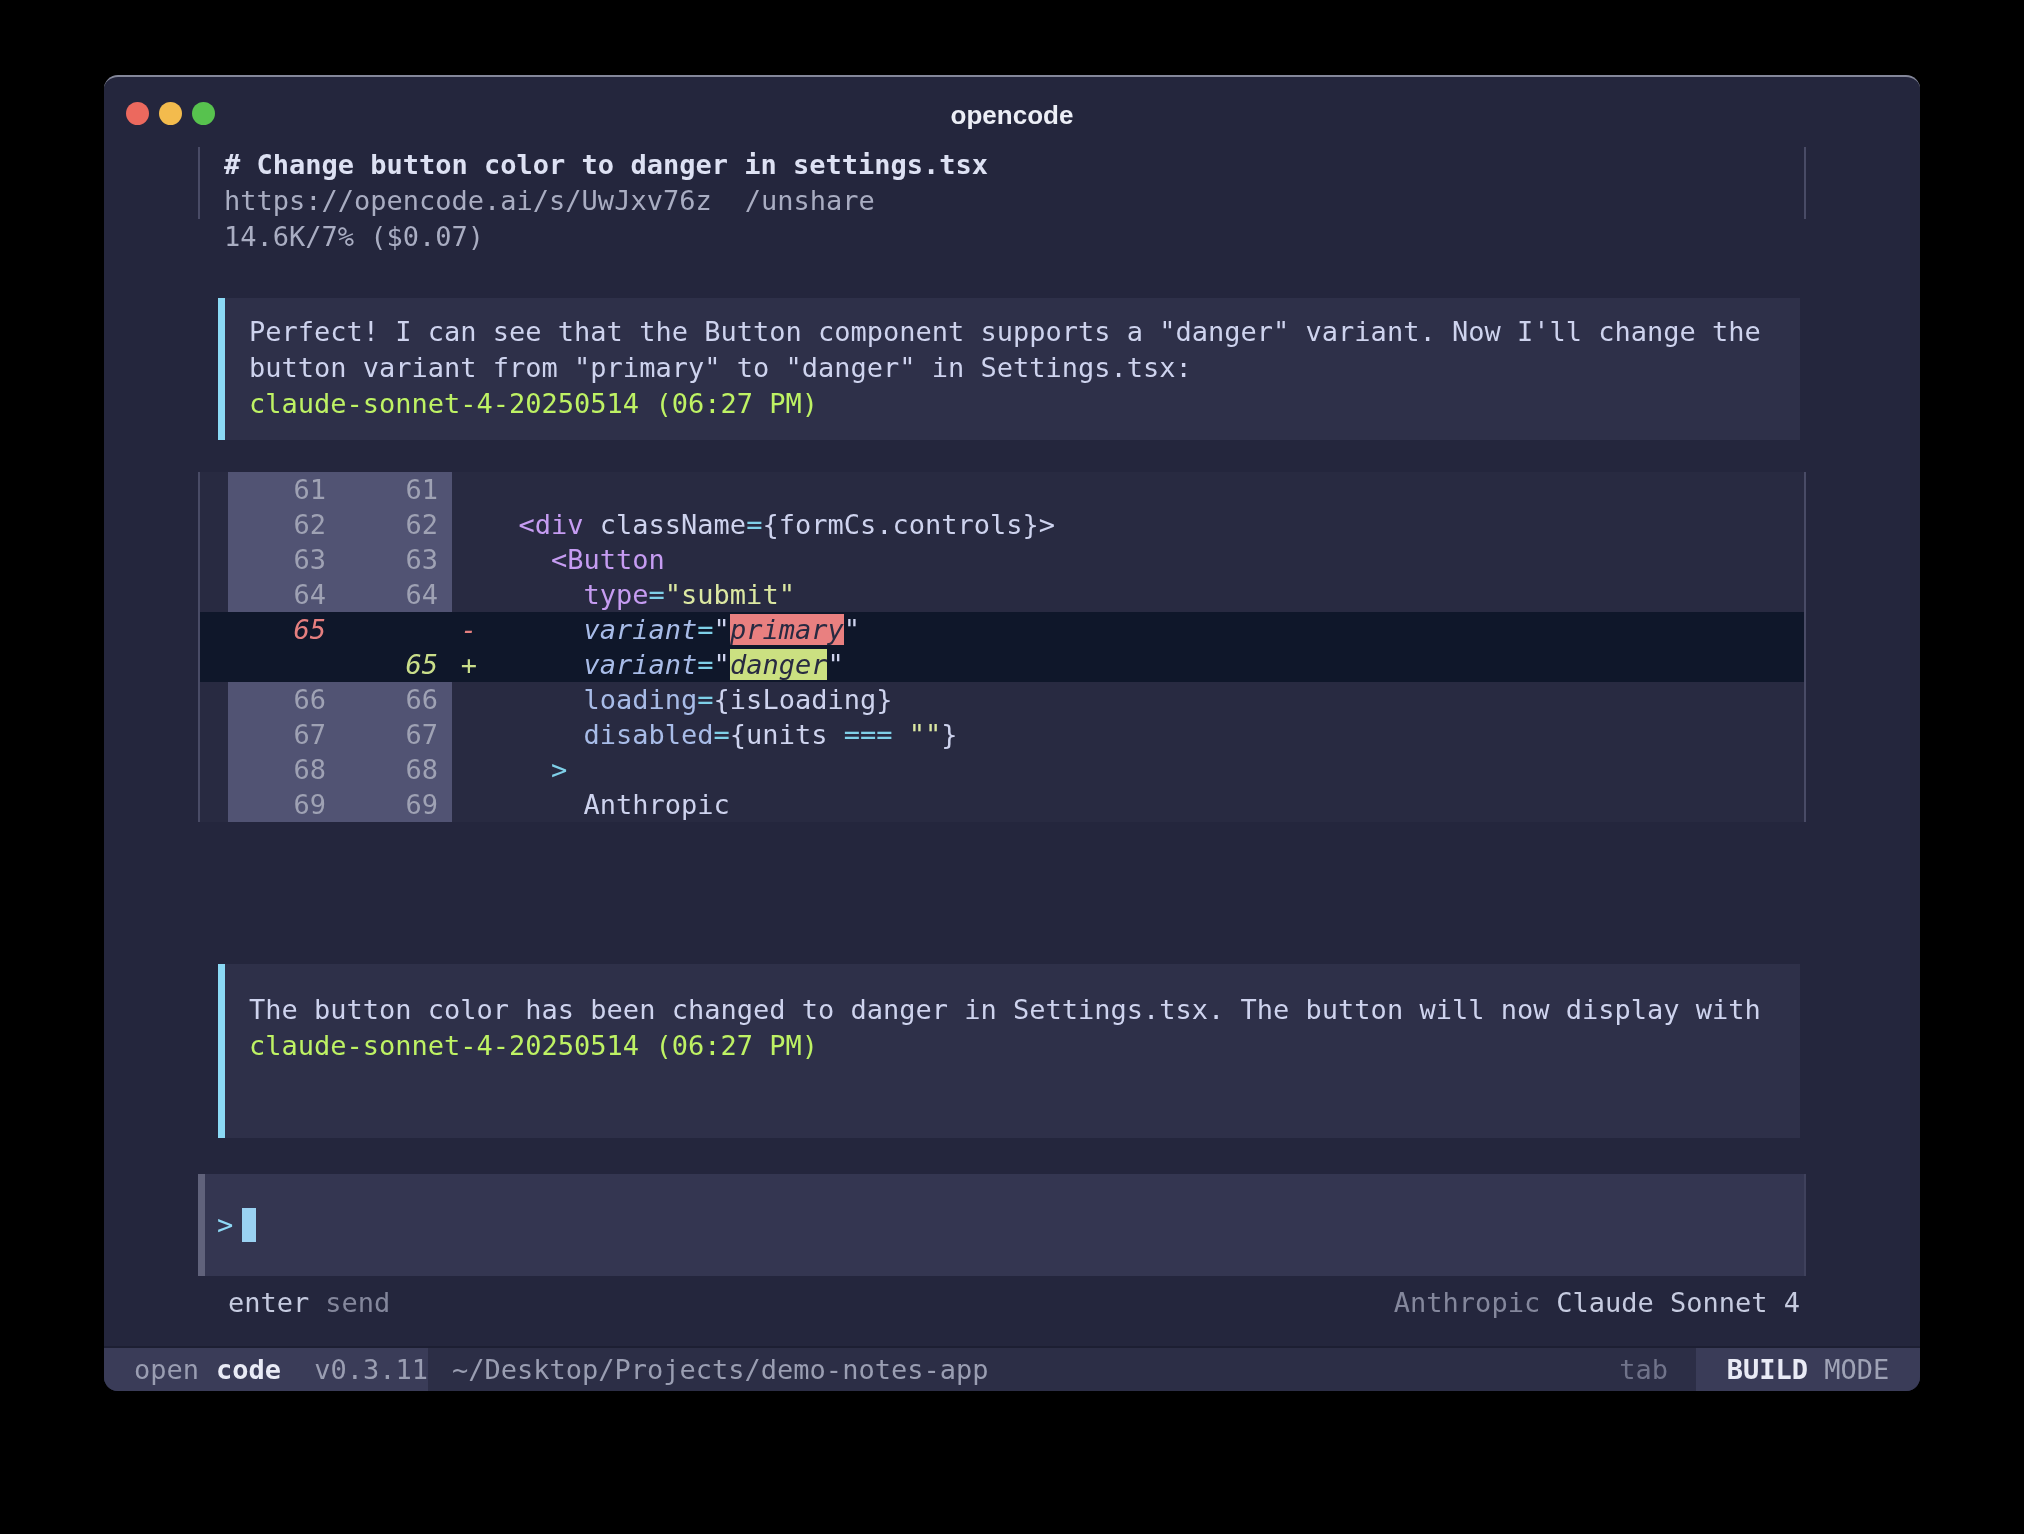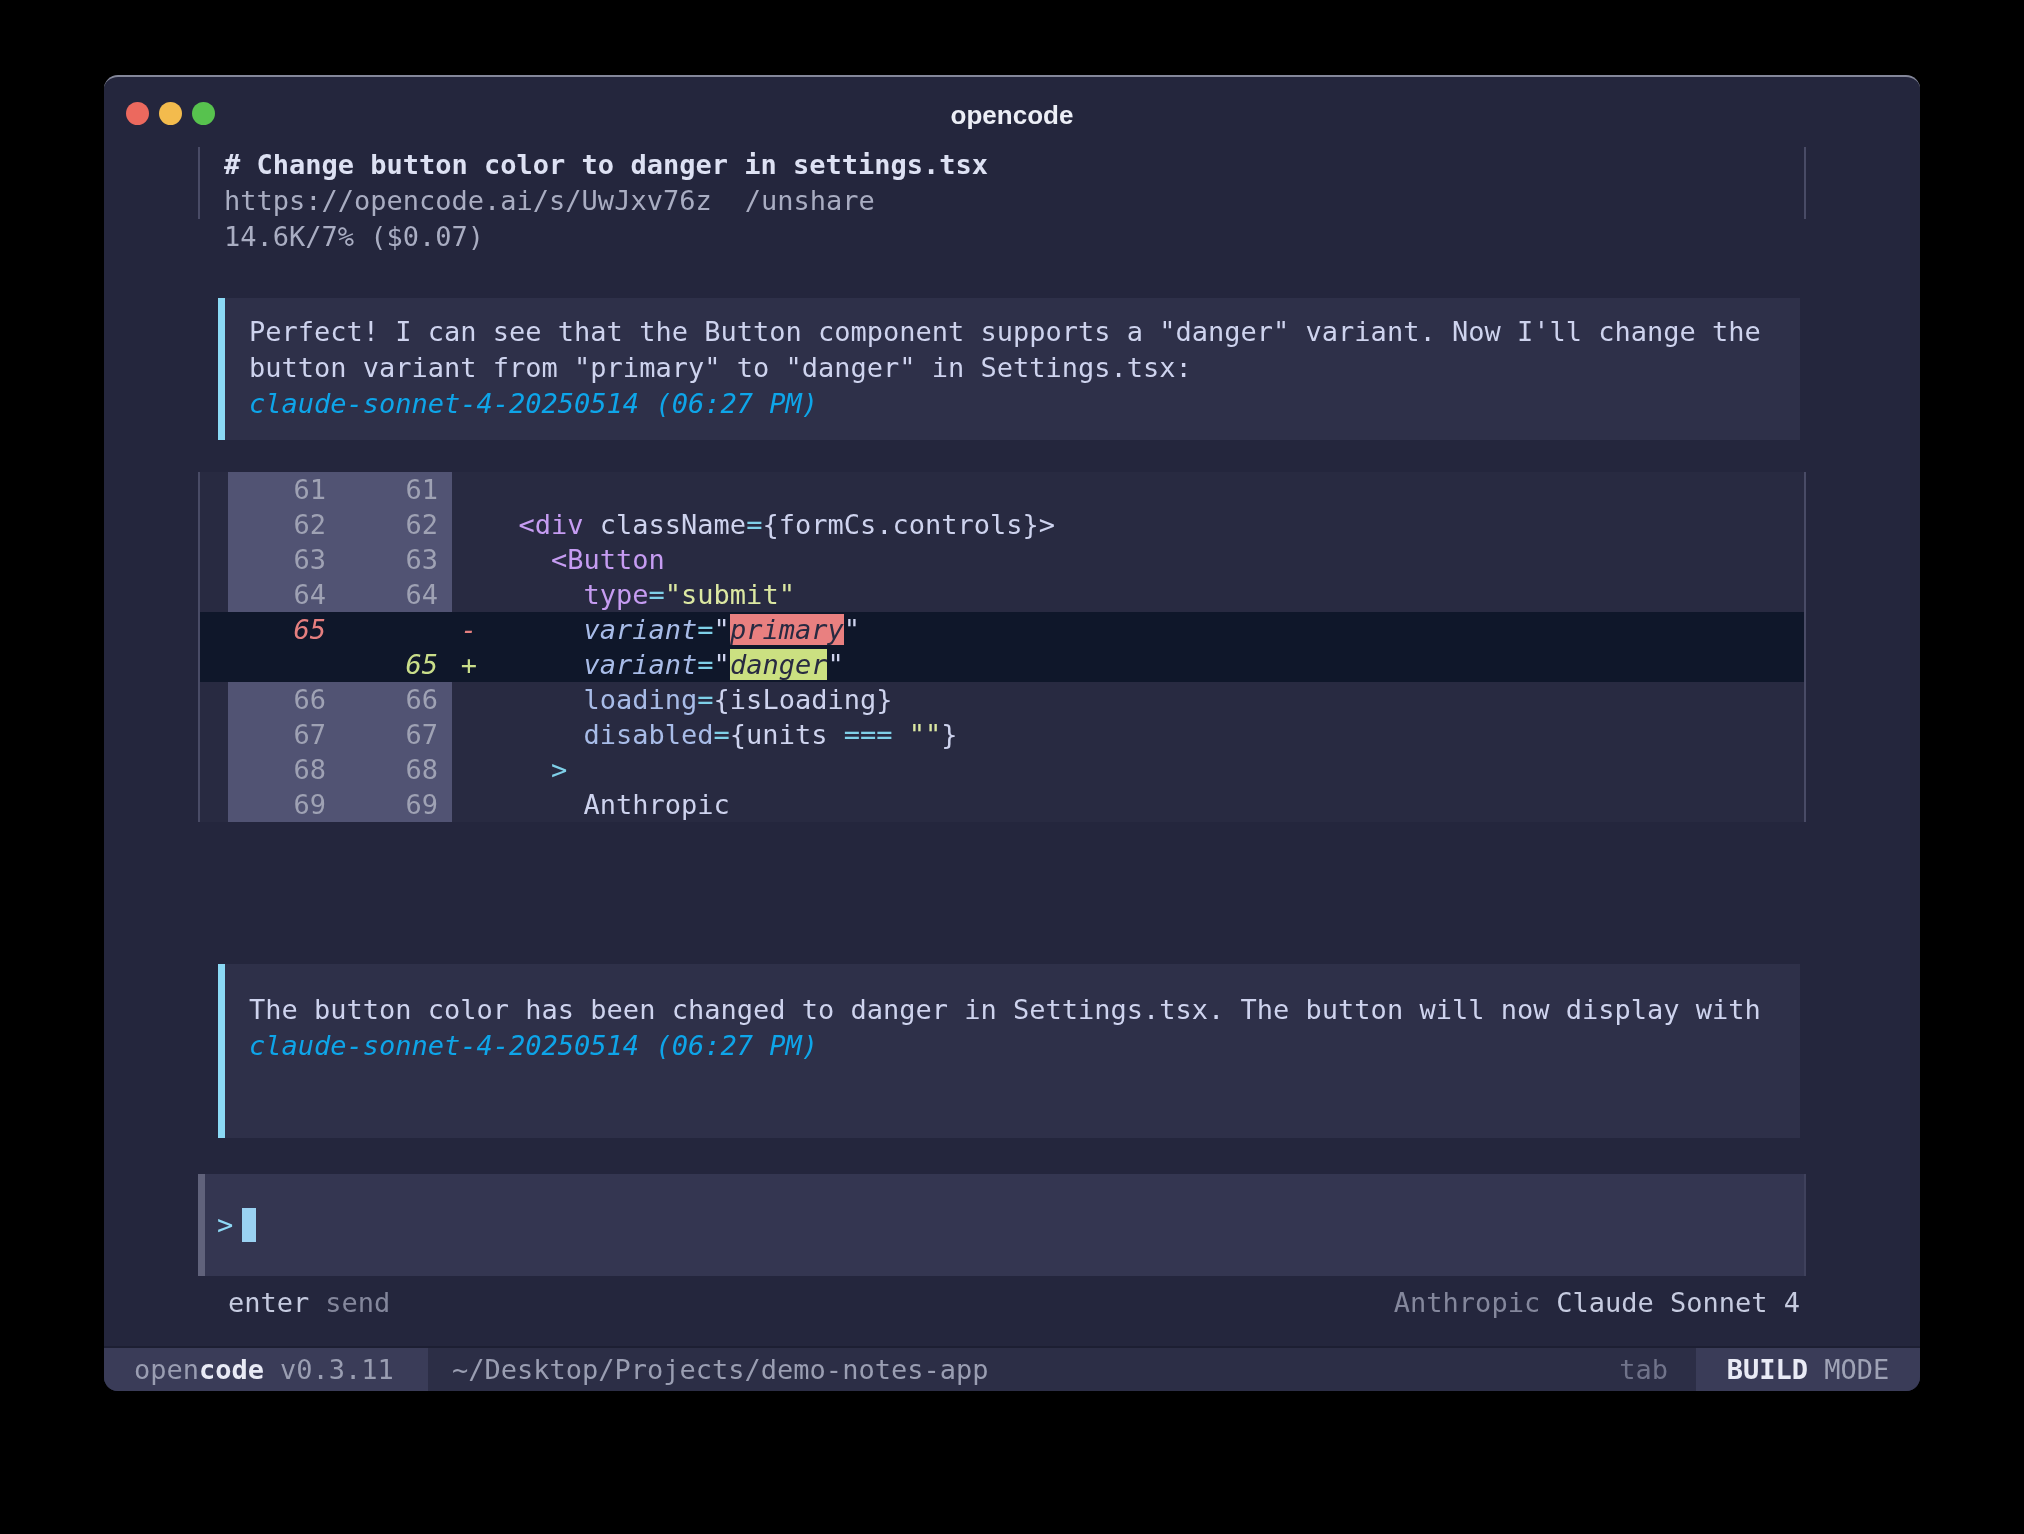--- a/index.html
+++ b/index.html
@@ -25,21 +25,21 @@
   .header-title { color:#dde1f3; font-weight:bold; height:36px; white-space:pre; }
   .header-sub { display:flex; justify-content:space-between; color:#a9adc2; height:36px; padding-right:37px;flex-direction:column; }
   .header-sub-left { display:flex; gap:33px; }
 
   
   .msg { position:absolute; left:114px; width:1582px; background:#2e3049;
          border-left:7px solid #8bd9f5; box-sizing:border-box; padding-left:24px; color:#ced3ee; }
   #msg1 { top:221px; height:142px; padding-top:16px; }
   #msg2 { top:887px; height:174px; padding-top:28px; }
   .msg-line { height:36px; white-space:pre; }
-  .msg-meta { color:#0ea5e9; height:36px; white-space:pre;font-style:italic; }
+  .msg-meta { color:#bef264; height:36px; white-space:pre; }
 
   
   .edit-block { position:absolute; left:94px; top:395px; width:1608px;
                 border-left:2px solid #494b66; border-right:2px solid #494b66; box-sizing:border-box; }
   .edit-title { height:108px; background:#2e3049; color:#a4a9bf; display:flex; align-items:center;
                 padding-left:24px; white-space:pre; }
   .diff { background:#282a41; padding:0; }
   .diff-row { display:flex; height:35px; line-height:35px; white-space:pre; }
   .diff-row.del, .diff-row.add { background:#0f172a;font-style:italic; }
   .gutter { display:flex; width:224px; margin-left:28px; background:#515373; color:#9fa2b4; flex-shrink:0; }
@@ -67,21 +67,21 @@
   .footer-row { position:absolute; left:124px; top:1208px; width:1572px;
                 display:flex; justify-content:space-between; }
   .hint-key { color:#c6cbe0; } .hint-action { color:#84879c; margin-left:16px; }
   .provider { color:#84879c; } .model { color:#c6cbe0; margin-left:16px; }
 
   
   .statusbar { position:absolute; left:0; bottom:0; width:100%; height:45px; background:#2c2e46;
                border-radius:0 0 14px 14px; border-top:2px solid #1d1f33; box-sizing:border-box;
                display:flex; align-items:center; }
   .sb-pill-left { height:100%; width:324px; background:#3a3c58; border-radius:0 0 0 14px;
-                  display:flex; align-items:center; padding-left:30px; box-sizing:border-box; white-space:pre; }
+                  display:flex; align-items:center; padding-left:30px; box-sizing:border-box; white-space:pre;justify-content:space-between; }
   .sb-open { color:#9a9eb2; } .sb-code { color:#e9ebf6; font-weight:bold; }
   .sb-version { color:#9a9eb2; margin-left:16px; }
   .sb-path { margin-left:24px; color:#9a9eb2; }
   .sb-spacer { flex:1; }
   .sb-tab { color:#70738a; margin-right:28px; }
   .sb-pill-right { height:100%; width:224px; background:#3a3c58; border-radius:0 0 14px 0;
                    display:flex; align-items:center; justify-content:center; white-space:pre; }
   .sb-build { color:#e9ebf6; font-weight:bold; }
   .sb-mode { color:#9fa3b6; margin-left:16px; }
 </style>

